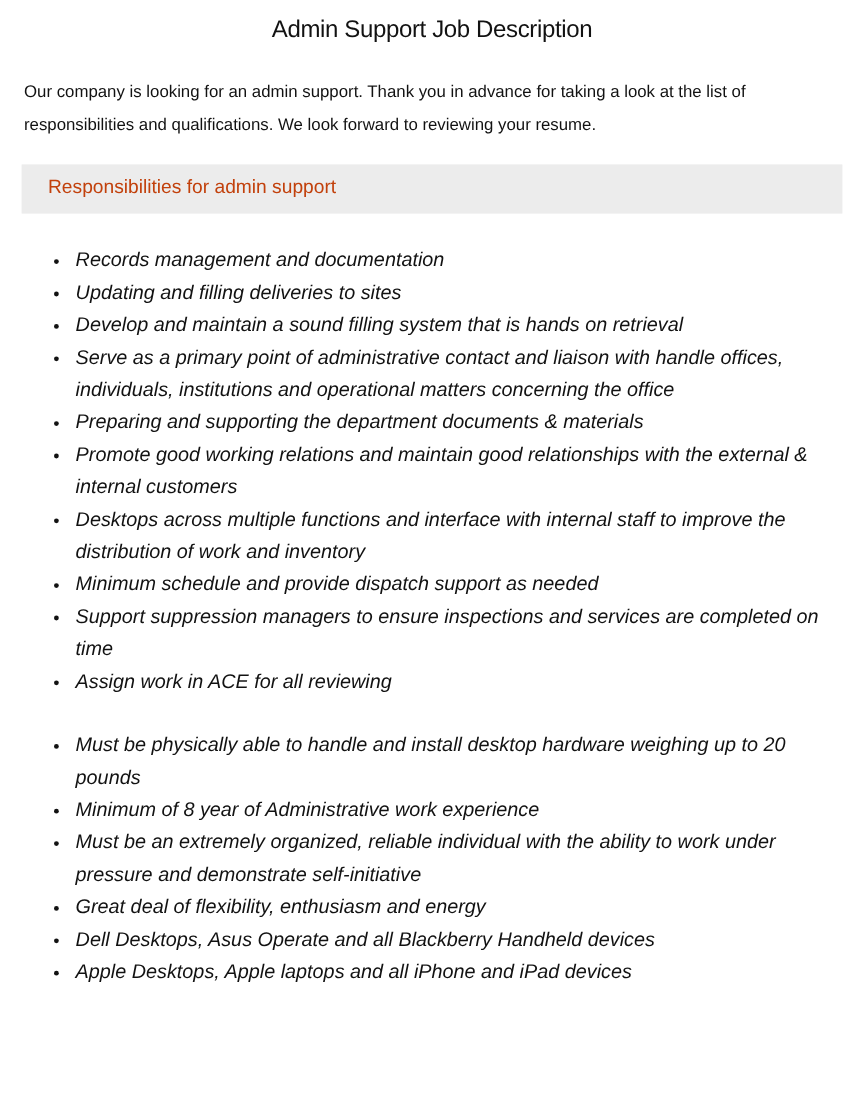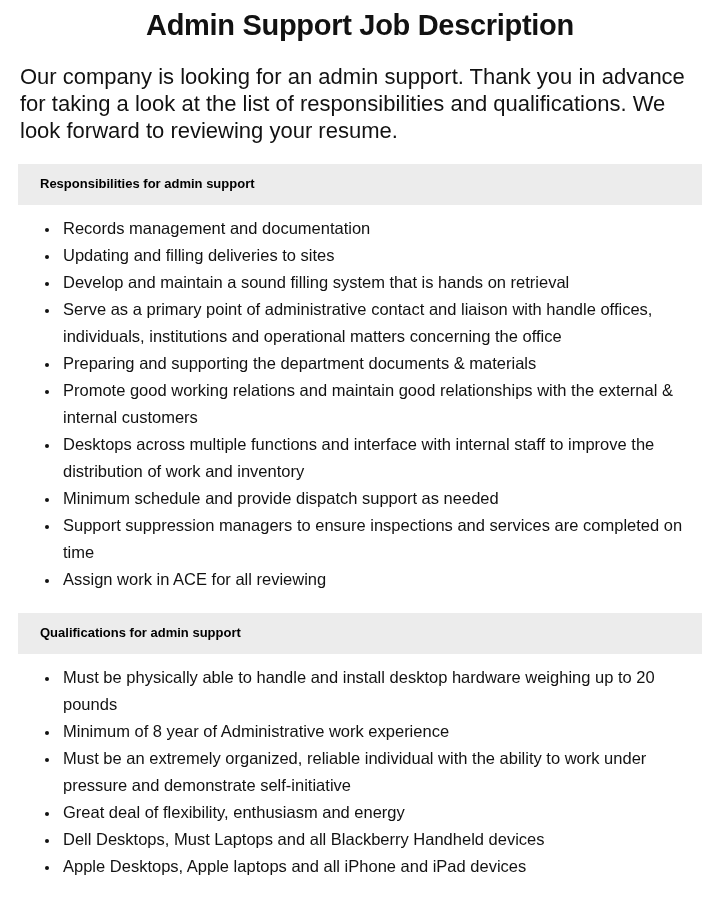--- a/index.html
+++ b/index.html
@@ -9,48 +9,49 @@
       min-height: 922px;
       margin: 0 auto;
       font-family: "Liberation Sans", sans-serif;
       color: #121212;
       -webkit-font-smoothing: antialiased;
     }
     .page {
       padding: 6px 18px 24px 18px;
     }
     .page-title {
-      font-size: 29px;
+      font-size: 20px;
       line-height: 34px;
-      font-weight: 700;
+      font-weight: 400;
       text-align: center;
       letter-spacing: -0.3px;
       margin-top: 2px;
     }
     .intro {
-      font-size: 22px;
+      font-size: 14px;
       line-height: 27px;
       margin-top: 21px;
       padding: 0 2px;
     }
     .section-bar {
       background: #ececec;
       margin-top: 20px;
       padding: 10px 22px 11px 22px;
-      font-size: 13px;
+      font-size: 16px;
       line-height: 20px;
-      font-weight: 700;
-      color: #000000;
+      font-weight: 400;
+      color: #c2410c;
     }
     ul.item-list {
       list-style: disc outside;
-      margin-top: 10px;
+      margin-top: 26px;
       margin-bottom: 20px;
       padding-left: 42px;
       padding-right: 4px;
+      font-style: italic;
     }
     ul.item-list li {
       font-size: 16.5px;
       line-height: 27px;
       padding-left: 3px;
     }
     ul.item-list li::marker {
       font-size: 14px;
     }
   </style>
@@ -71,24 +72,23 @@
     <li>Develop and maintain a sound filling system that is hands on retrieval</li>
     <li>Serve as a primary point of administrative contact and liaison with handle offices, individuals, institutions and operational matters concerning the office</li>
     <li>Preparing and supporting the department documents &amp; materials</li>
     <li>Promote good working relations and maintain good relationships with the external &amp; internal customers</li>
     <li>Desktops across multiple functions and interface with internal staff to improve the distribution of work and inventory</li>
     <li>Minimum schedule and provide dispatch support as needed</li>
     <li>Support suppression managers to ensure inspections and services are completed on time</li>
     <li>Assign work in ACE for all reviewing</li>
   </ul>
 
-  <div class="section-bar">Qualifications for admin support</div>
 
   <ul class="item-list">
     <li>Must be physically able to handle and install desktop hardware weighing up to 20 pounds</li>
     <li>Minimum of 8 year of Administrative work experience</li>
     <li>Must be an extremely organized, reliable individual with the ability to work under pressure and demonstrate self-initiative</li>
     <li>Great deal of flexibility, enthusiasm and energy</li>
-    <li>Dell Desktops, Must Laptops and all Blackberry Handheld devices</li>
+    <li>Dell Desktops, Asus Operate and all Blackberry Handheld devices</li>
     <li>Apple Desktops, Apple laptops and all iPhone and iPad devices</li>
   </ul>
 
 </div>
 
 </body></html>

